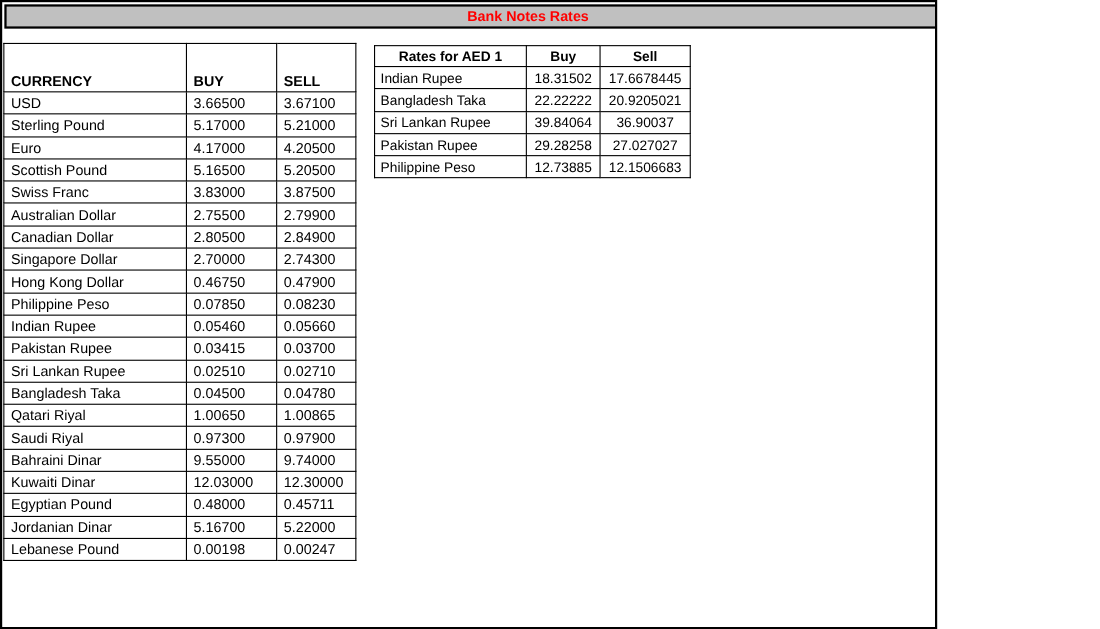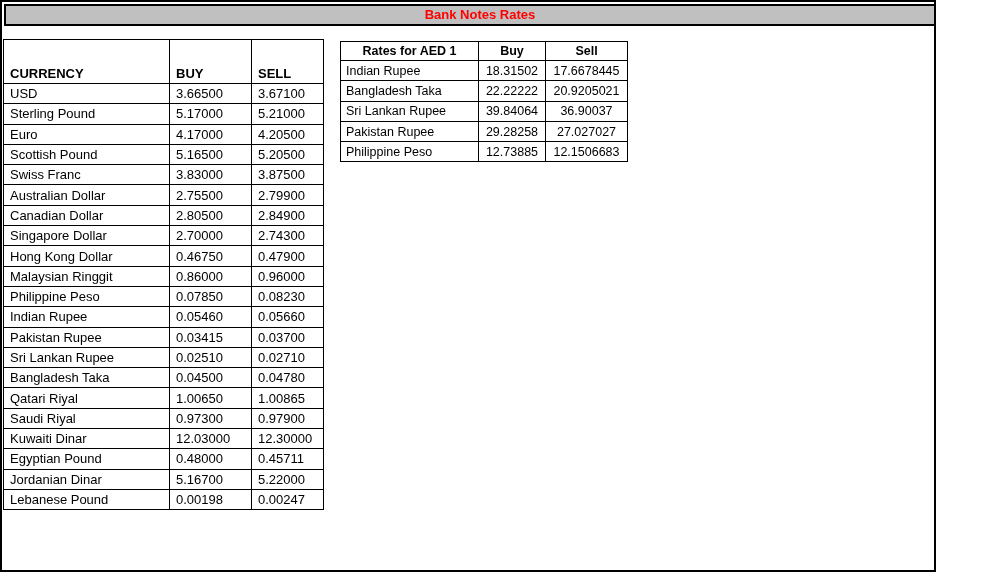--- a/index.html
+++ b/index.html
@@ -1,18 +1,18 @@
 <!DOCTYPE html>
 <html><head>
 <meta charset="utf-8">
 <style>
   html, body { margin: 0; padding: 0; background: #ffffff; }
   .page {
     position: relative;
-    width: 936px;
+    width: 852px;
     height: 572px;
     box-sizing: border-box;
     border: 2px solid #000000;
     background: #ffffff;
     font-family: "Liberation Sans", sans-serif;
     color: #000000;
     overflow: hidden;
   }
   .title-bar {
     position: absolute;
@@ -145,25 +145,20 @@
           <td>Singapore Dollar</td>
           <td>2.70000</td>
           <td>2.74300</td>
         </tr>
         <tr>
           <td>Hong Kong Dollar</td>
           <td>0.46750</td>
           <td>0.47900</td>
         </tr>
         <tr>
-          <td>Malaysian Ringgit</td>
-          <td>0.86000</td>
-          <td>0.96000</td>
-        </tr>
-        <tr>
           <td>Philippine Peso</td>
           <td>0.07850</td>
           <td>0.08230</td>
         </tr>
         <tr>
           <td>Indian Rupee</td>
           <td>0.05460</td>
           <td>0.05660</td>
         </tr>
         <tr>
@@ -183,20 +178,25 @@
         </tr>
         <tr>
           <td>Qatari Riyal</td>
           <td>1.00650</td>
           <td>1.00865</td>
         </tr>
         <tr>
           <td>Saudi Riyal</td>
           <td>0.97300</td>
           <td>0.97900</td>
+        </tr>
+        <tr>
+          <td>Bahraini Dinar</td>
+          <td>9.55000</td>
+          <td>9.74000</td>
         </tr>
         <tr>
           <td>Kuwaiti Dinar</td>
           <td>12.03000</td>
           <td>12.30000</td>
         </tr>
         <tr>
           <td>Egyptian Pound</td>
           <td>0.48000</td>
           <td>0.45711</td>

